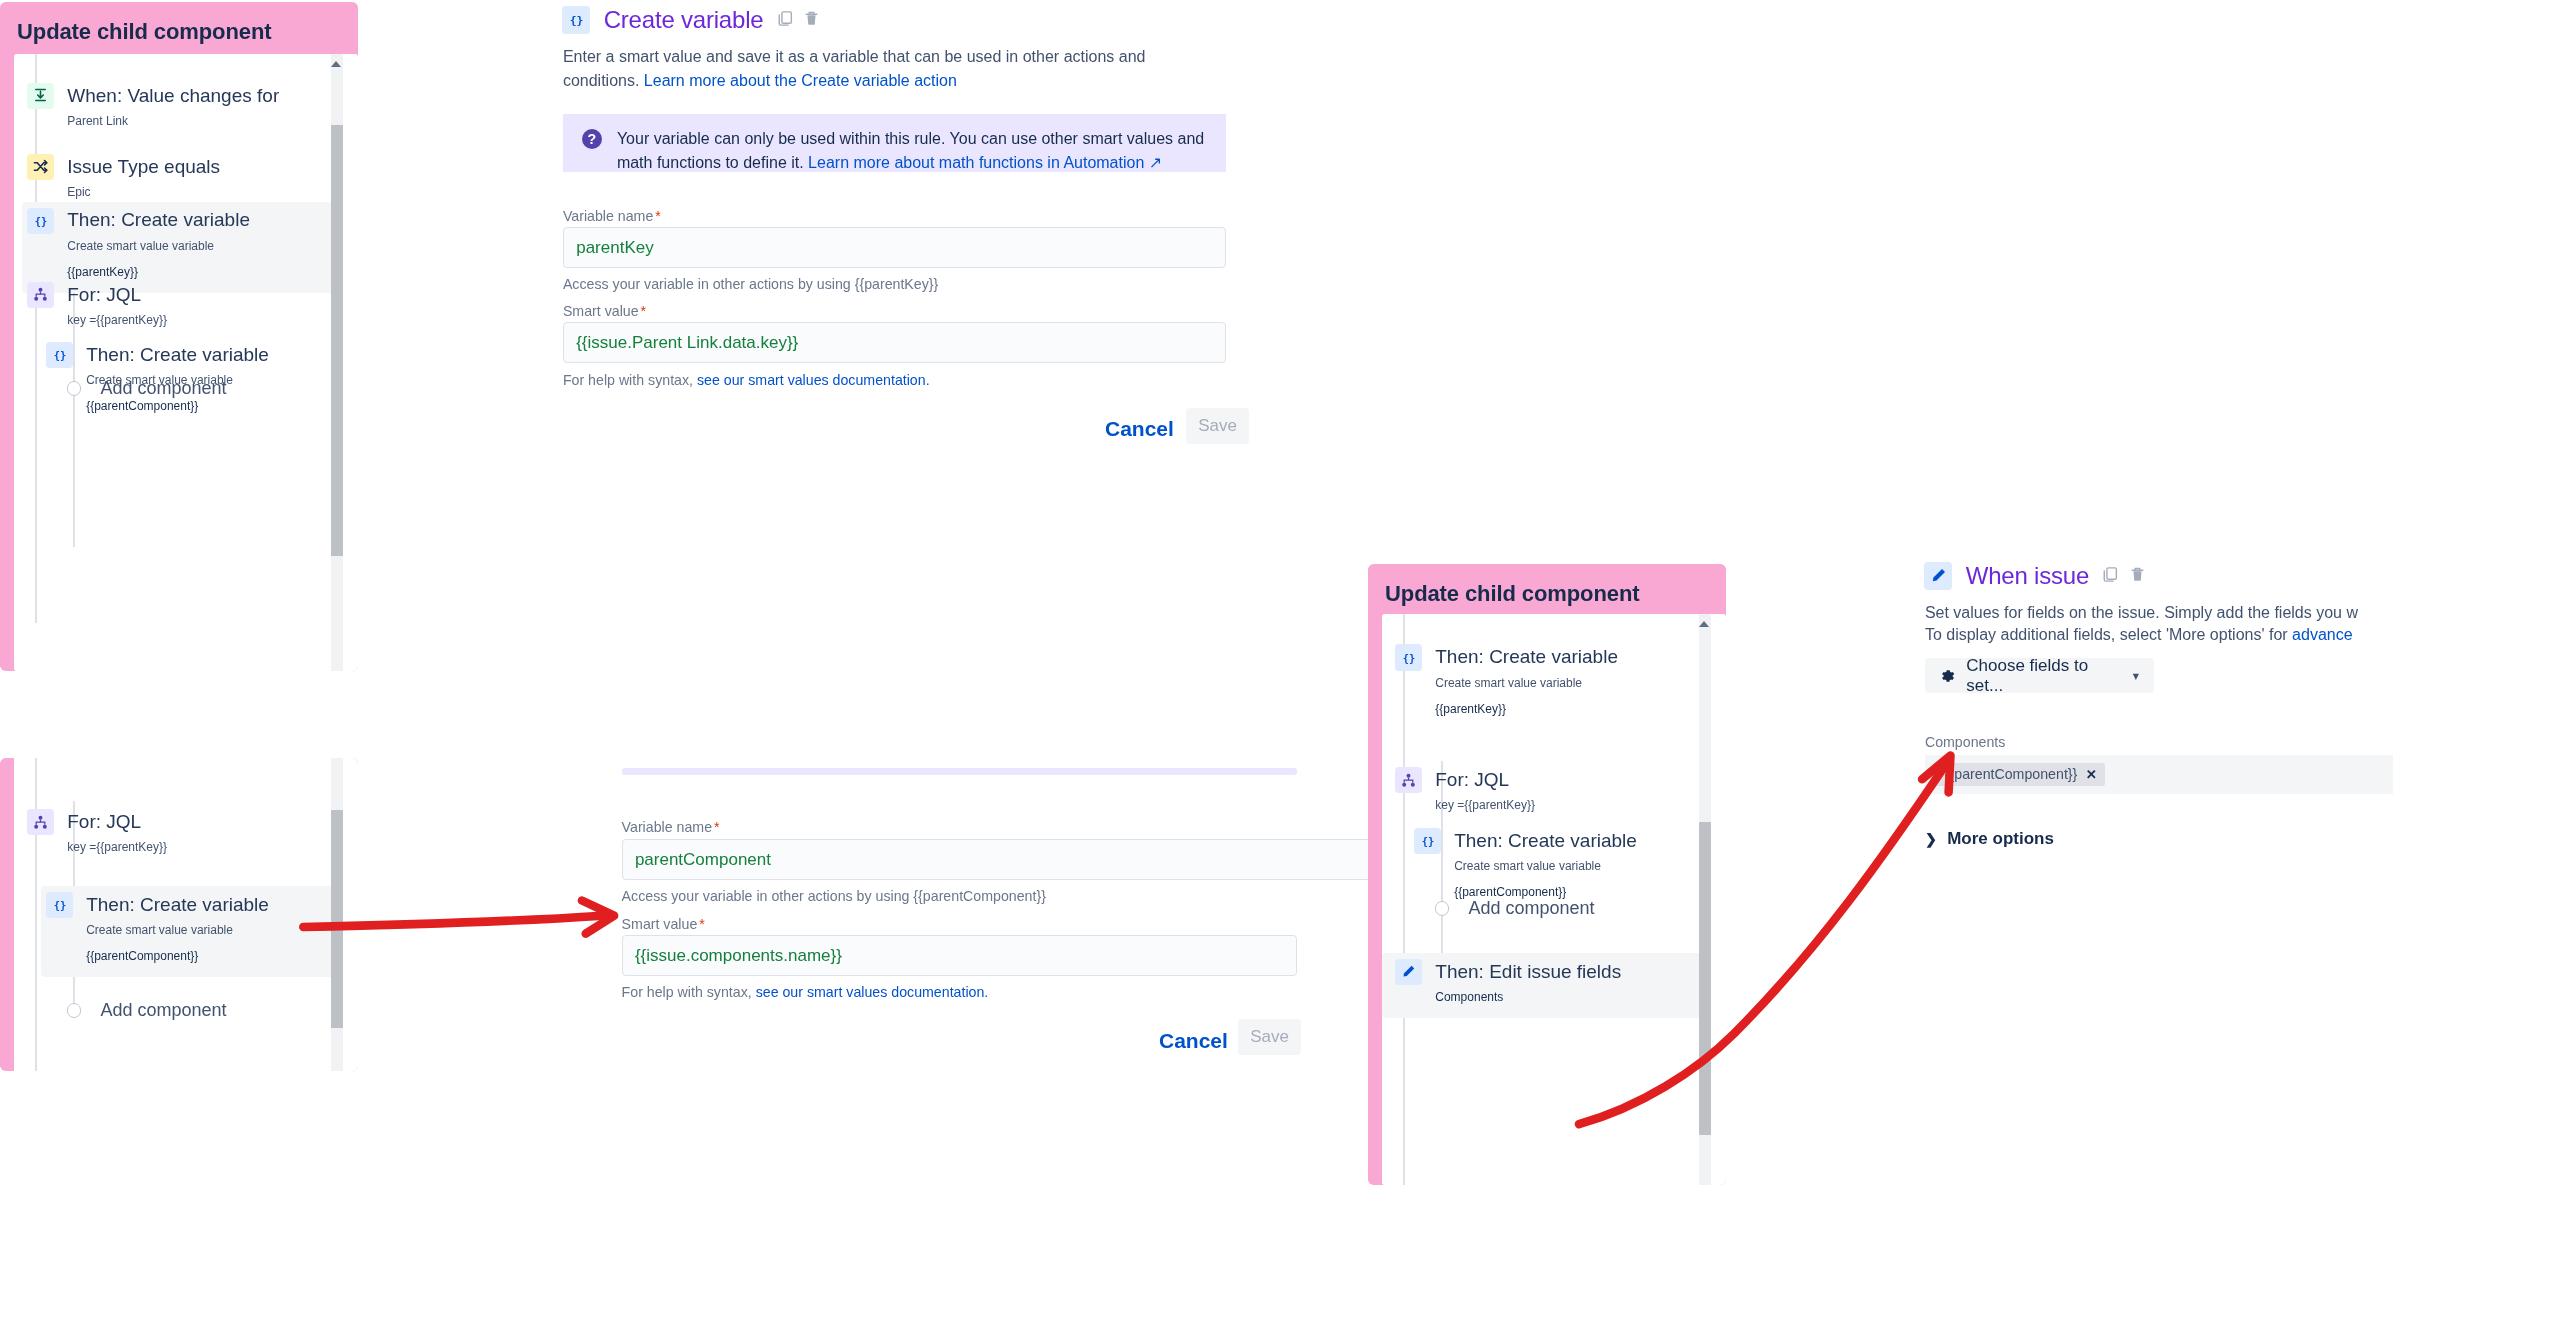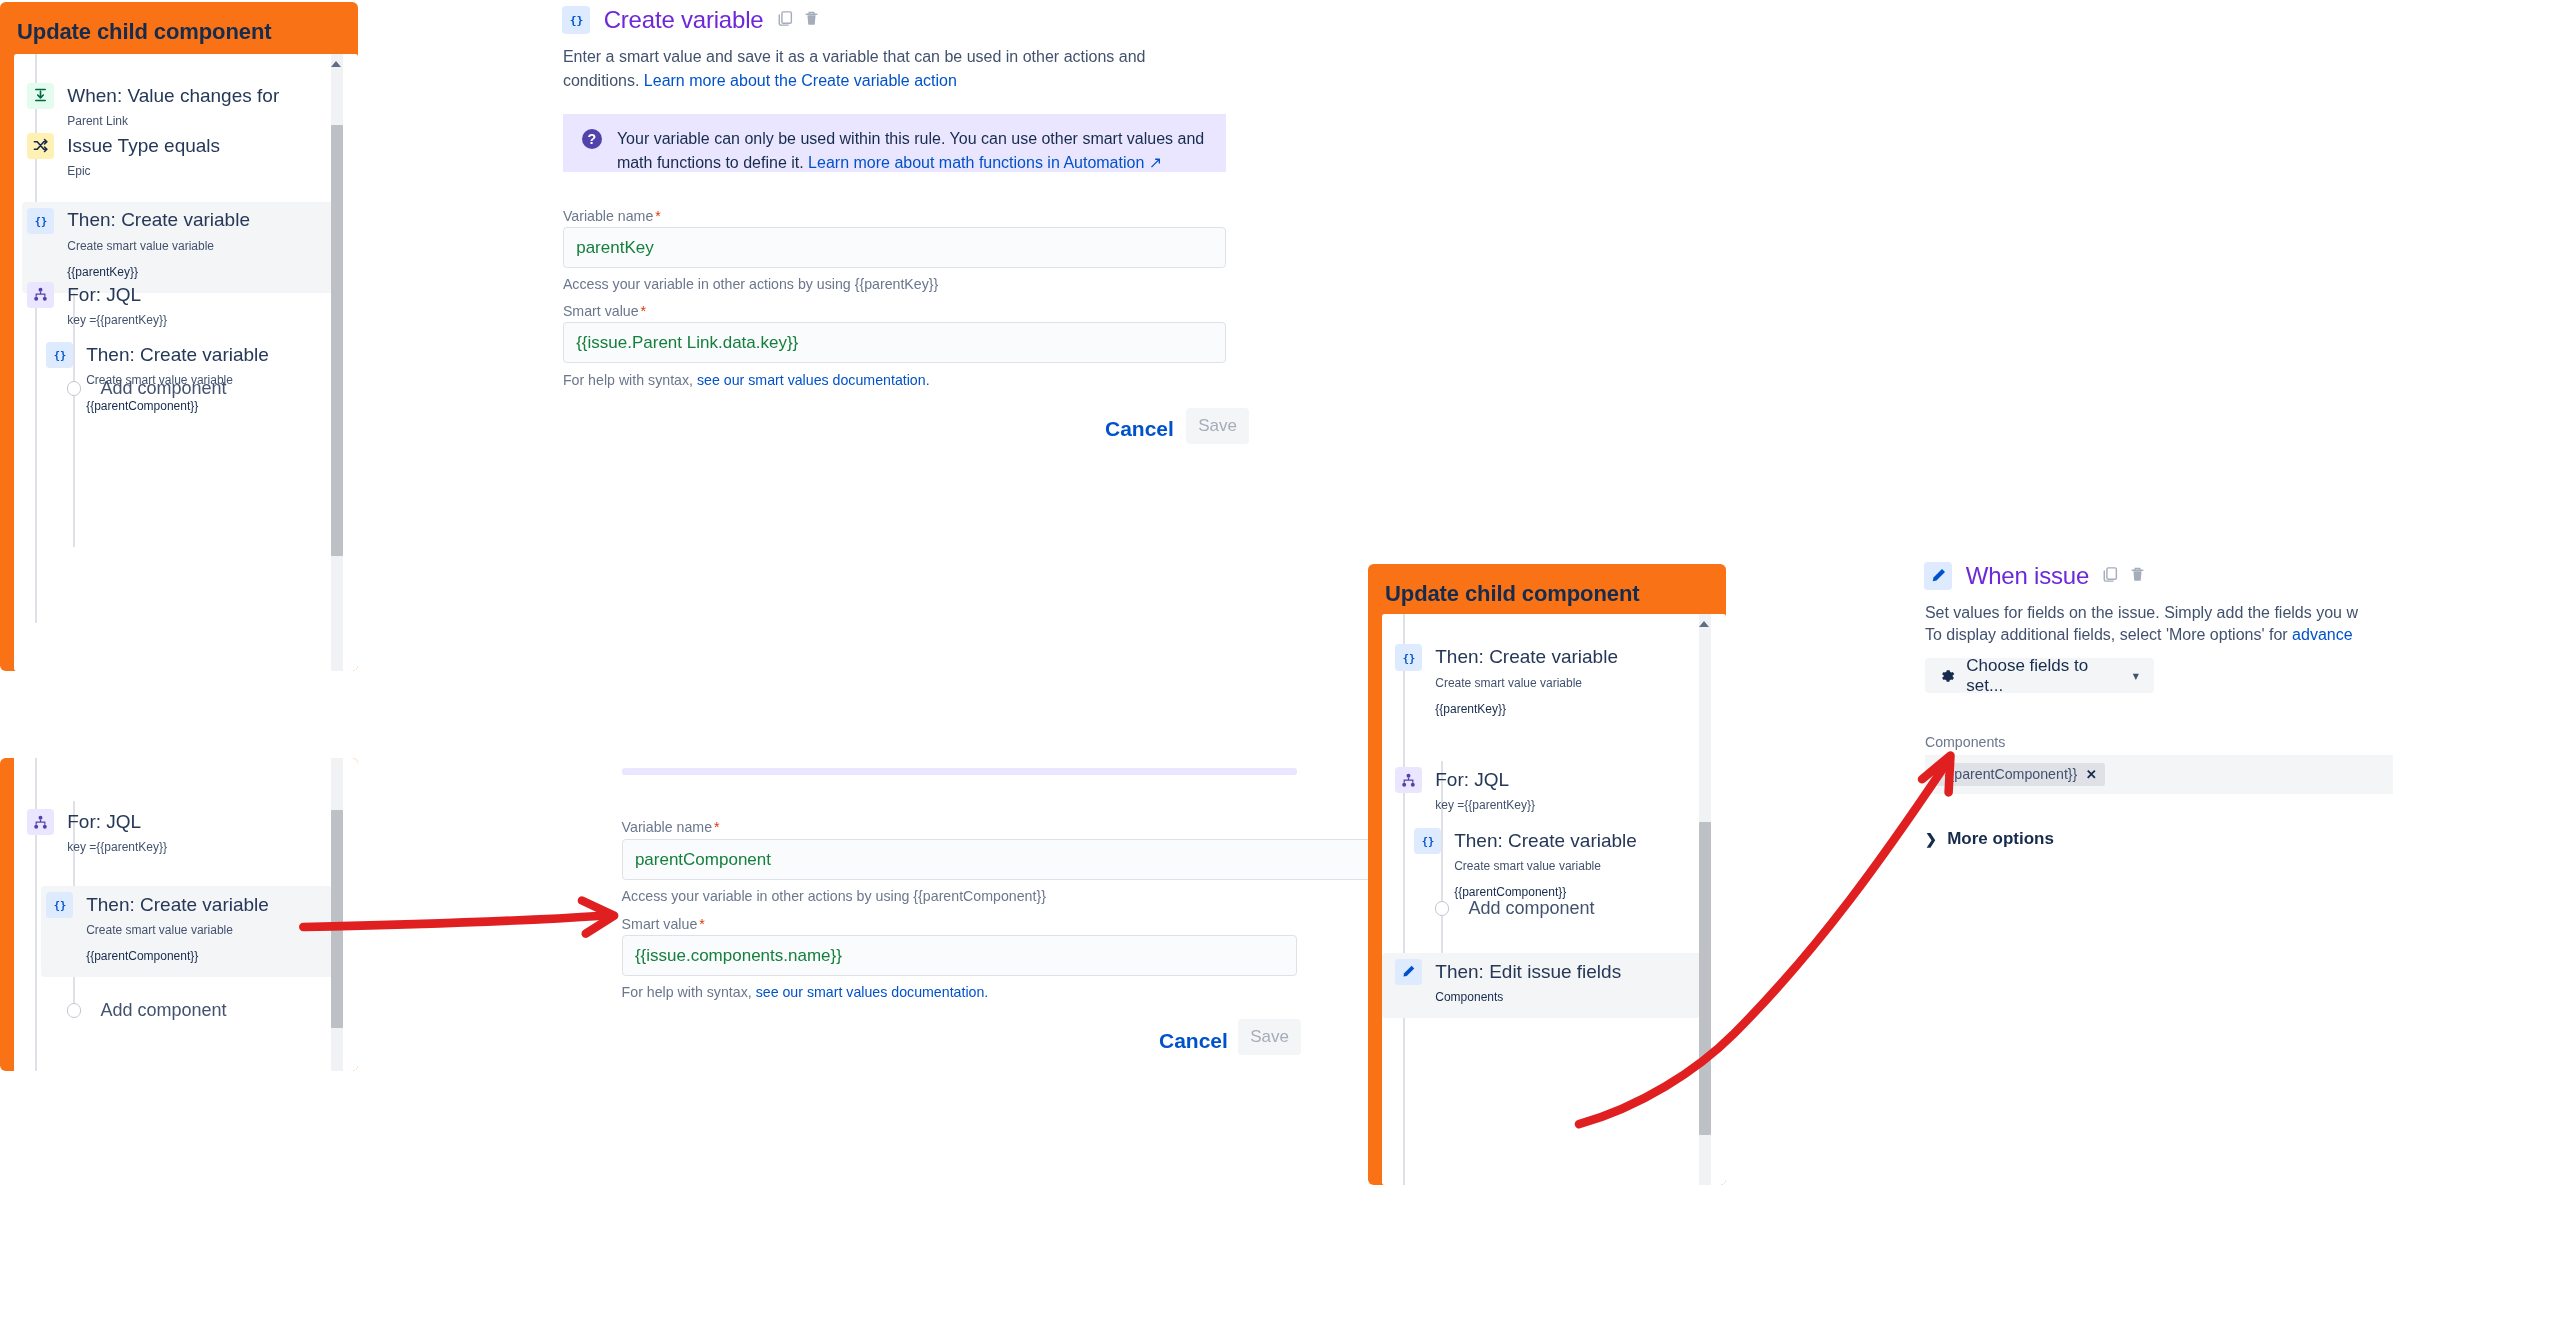--- a/index.html
+++ b/index.html
@@ -9,21 +9,21 @@
     font-family:"Liberation Sans",sans-serif;
     color:#172b4d;
     position:relative;
     overflow:hidden;
     -webkit-font-smoothing:antialiased;
   }
   .abs{position:absolute;}
 
   
   .tree-panel{
-    background:#f97316;
+    background:#f9a8d4;
     border-radius:5.7px;
     box-sizing:border-box;
     overflow:hidden;
   }
   .tree-title{
     font-size:22px;
     font-weight:700;
     color:#172b4d;
     letter-spacing:-0.1px;
   }
@@ -177,21 +177,21 @@
         <svg width="15" height="15" viewBox="0 0 16 16">
             <path d="M3 1.6h10M8 3.5v6.5M5 7.5l3 3 3-3M3 13.4h10" stroke="#006644" stroke-width="1.7" fill="none" stroke-linecap="round" stroke-linejoin="round"></path>
           </svg>
       </div>
       <div class="node-body">
         <div class="node-title">When: Value changes for</div>
         <div class="node-sub">Parent Link</div>
       </div>
     </div>
 
-    <div class="node" style="left:7.6px;top:75px;width:313px;padding:3.8px 5.7px;">
+    <div class="node" style="left:7.6px;top:96px;width:313px;padding:3.8px 5.7px;">
       <div class="node-ic ic-yellow">
         <svg width="15" height="15" viewBox="0 0 16 16">
             <path d="M1.5 4h3l7 8h3M1.5 12h3l7-8h3" stroke="#172b4d" stroke-width="1.7" fill="none" stroke-linecap="round"></path>
             <path d="M12.3 1.6L14.7 4l-2.4 2.4M12.3 9.6L14.7 12l-2.4 2.4" stroke="#172b4d" stroke-width="1.7" fill="none" stroke-linecap="round" stroke-linejoin="round"></path>
           </svg>
       </div>
       <div class="node-body">
         <div class="node-title">Issue Type equals</div>
         <div class="node-sub">Epic</div>
       </div>

